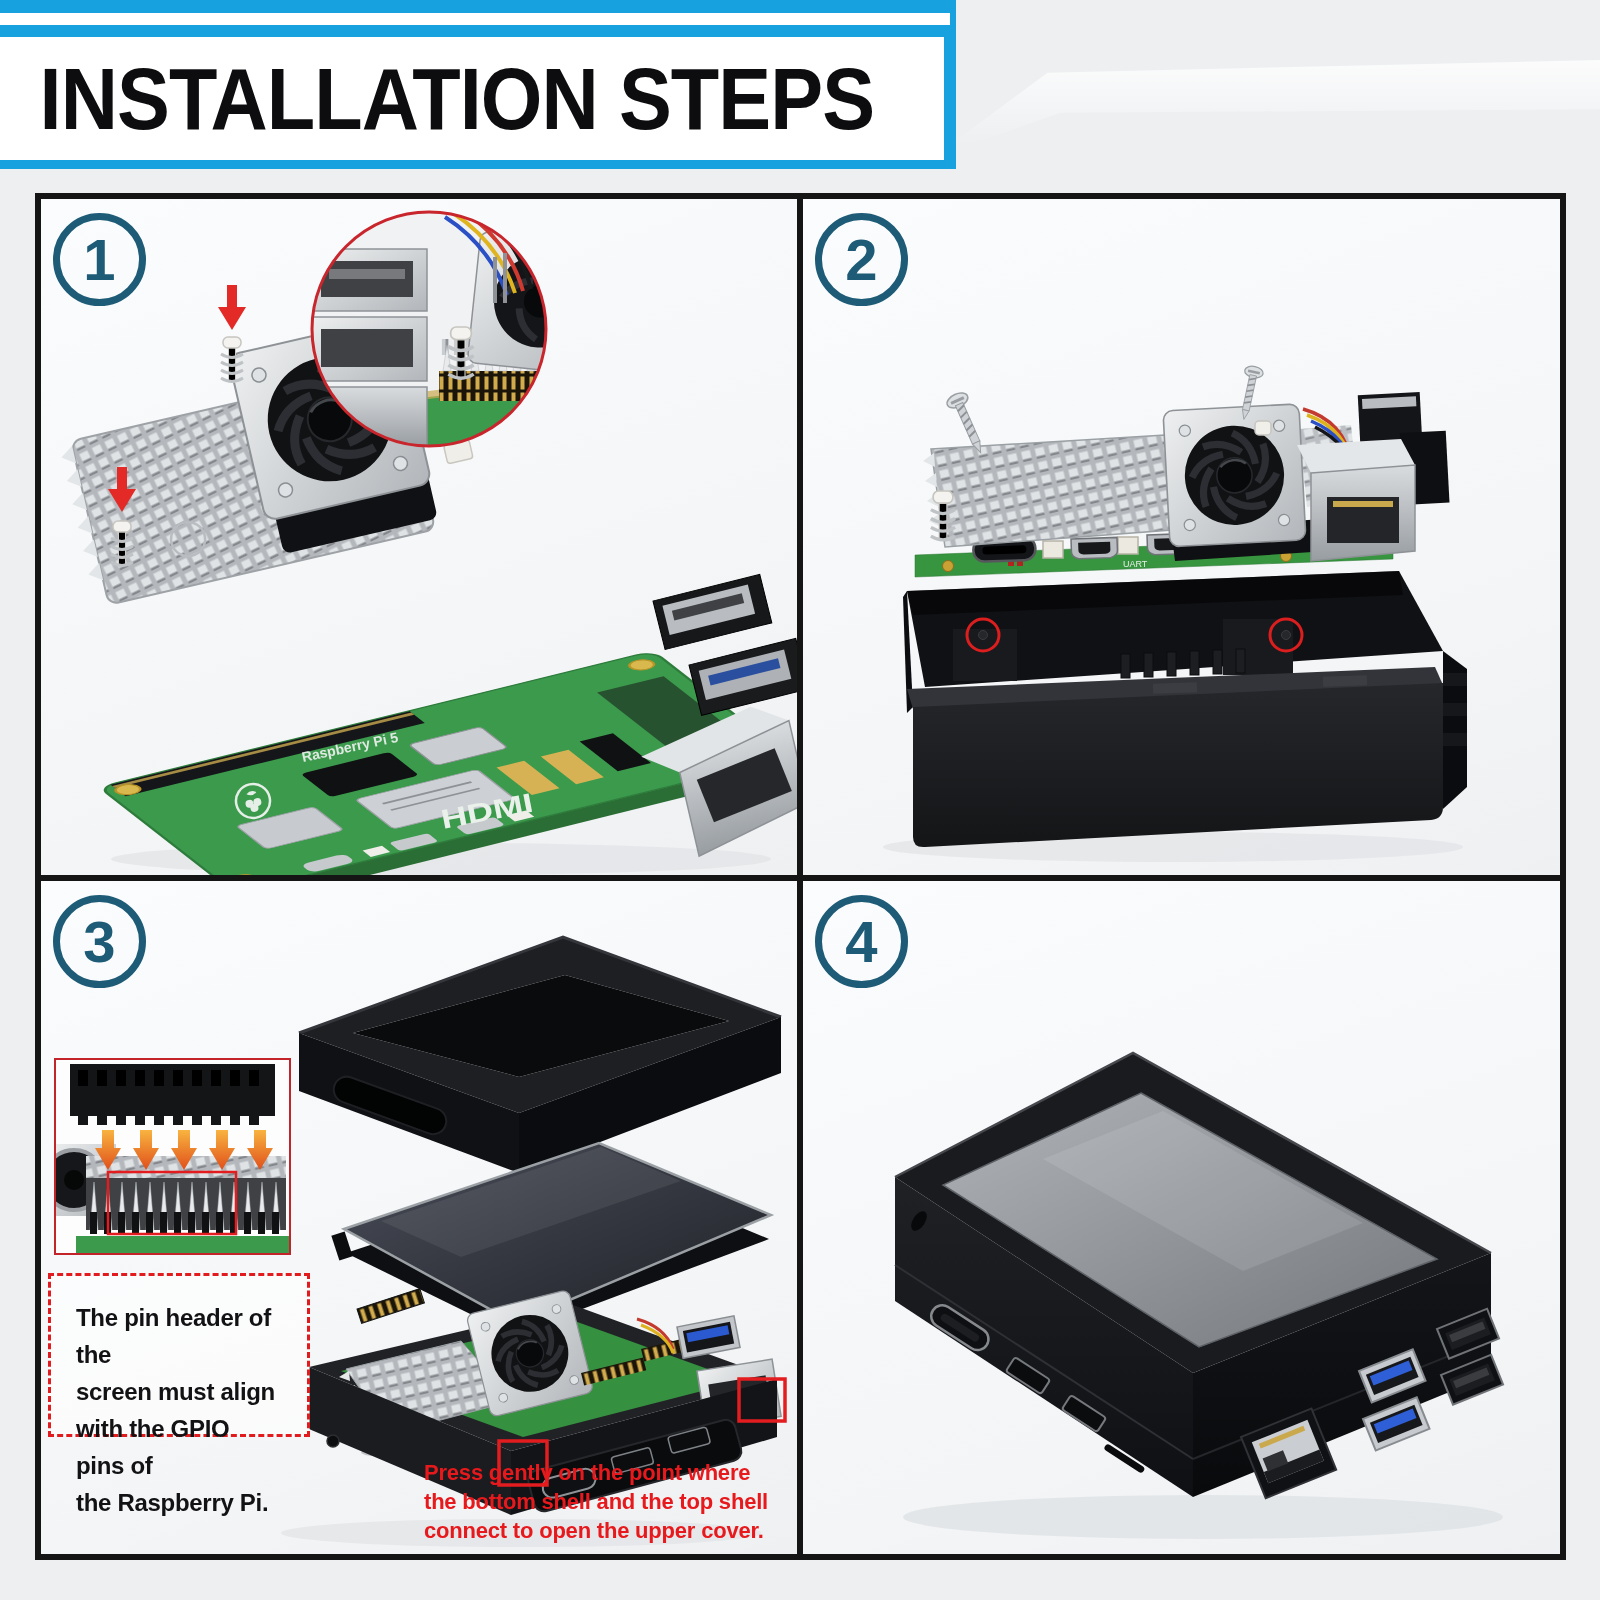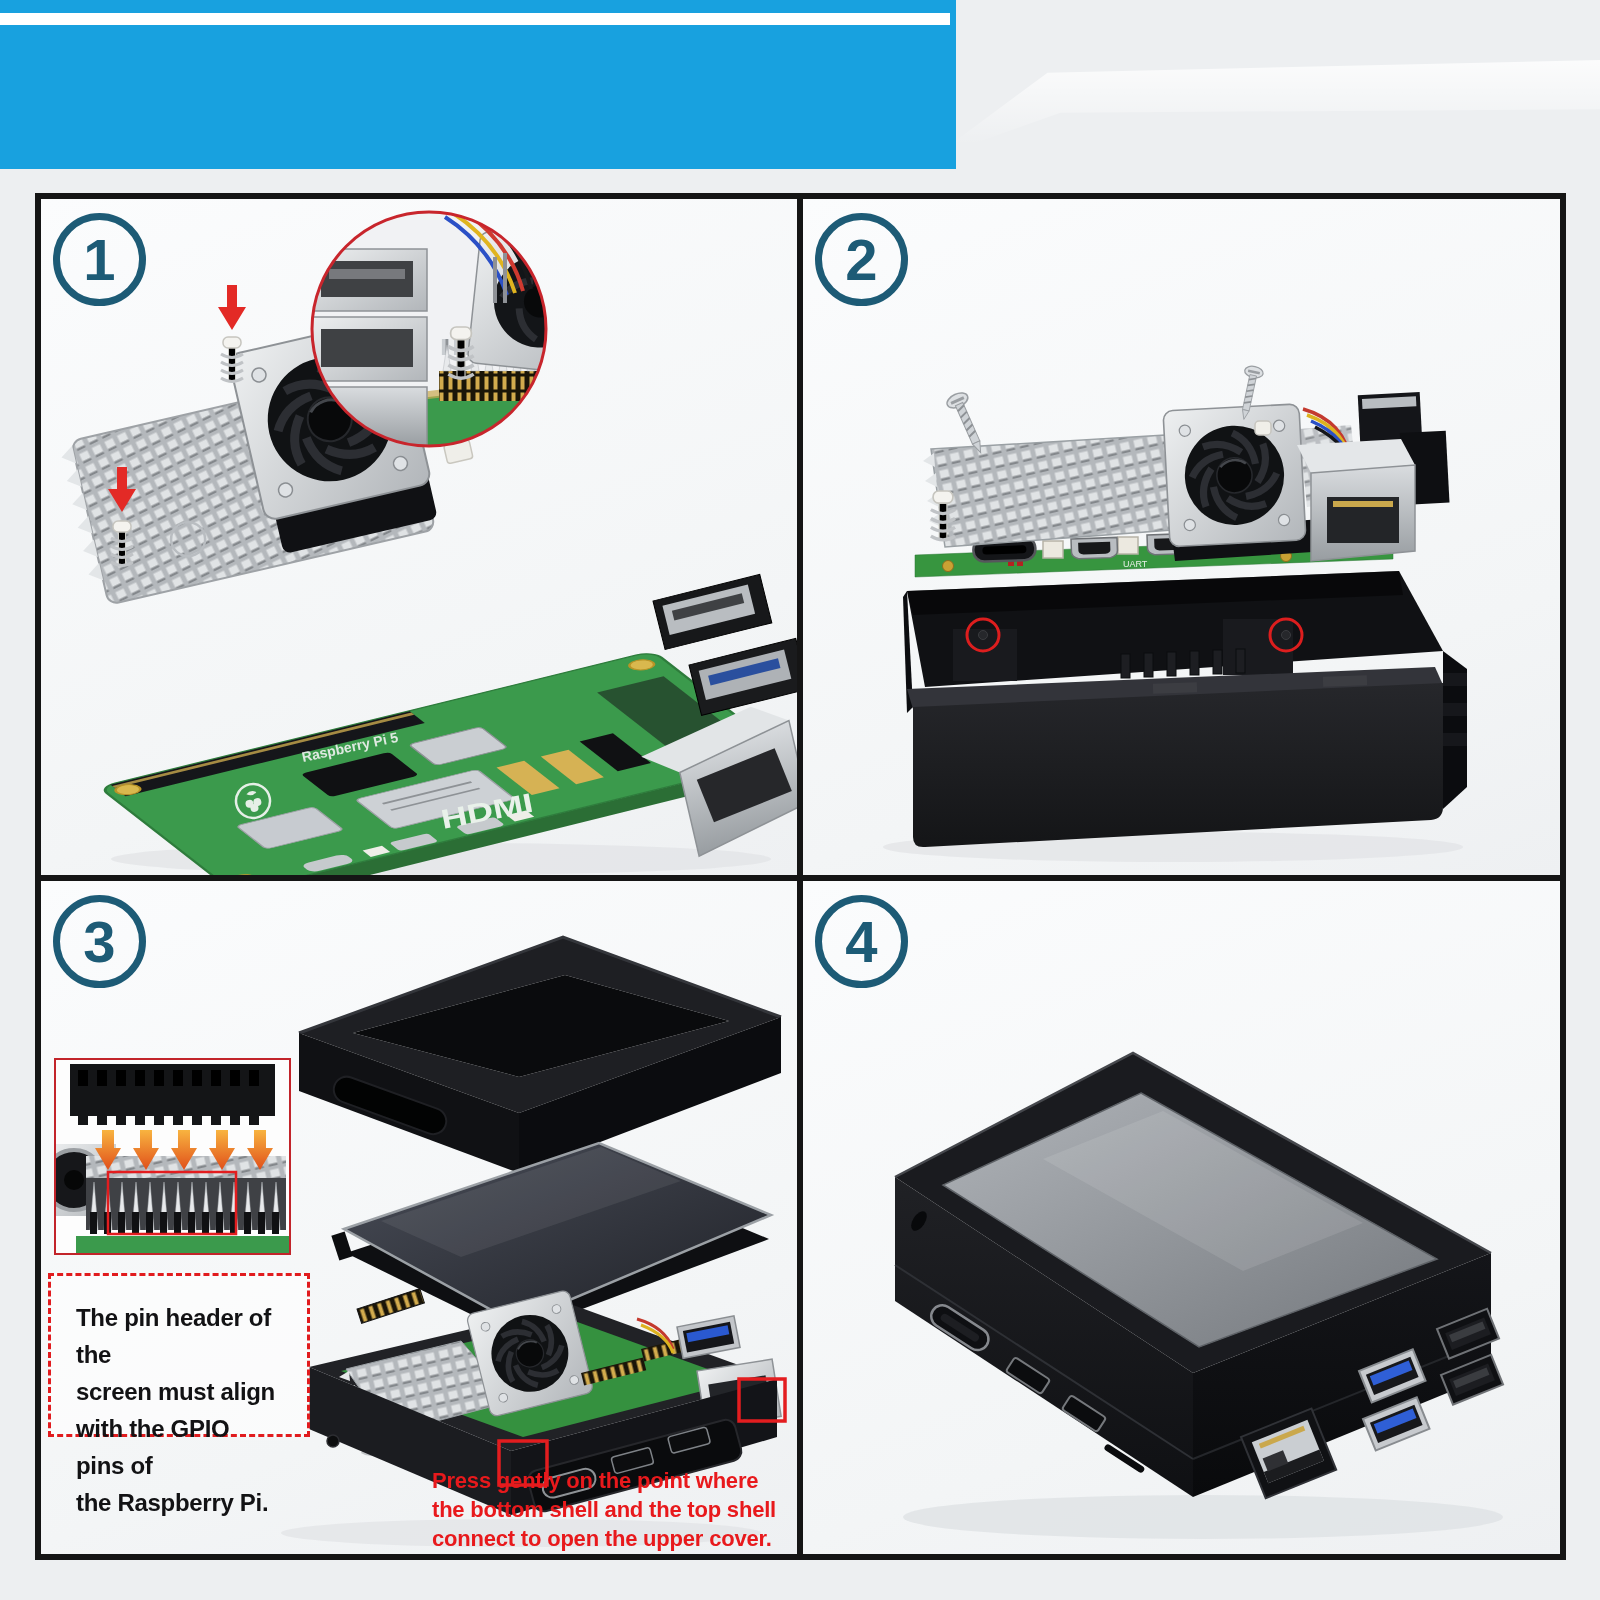--- a/index.html
+++ b/index.html
@@ -32,21 +32,21 @@
       border-radius:50%;background:transparent;display:flex;align-items:center;justify-content:center;}
   .badge span{font-size:58px;font-weight:bold;color:#1d5b76;line-height:1;}
   
   .inset-box{position:absolute;left:13px;top:177px;width:237px;height:197px;background:#fdfdfd;
       border:2px solid #c2242a;}
   .note-box{position:absolute;left:7px;top:392px;width:262px;height:164px;border:3px dashed #e11b1e;
       padding:6px 8px;background:rgba(255,255,255,.6);}
   .note-box p{margin:17px;font-size:24px;font-weight:bold;line-height:37px;color:#121214;
       white-space:pre-line;letter-spacing:-.3px;}
   .caption{position:absolute;left:383px;top:577px;width:380px;}
-  .caption p{margin:8px;font-size:22px;font-weight:bold;line-height:29px;color:#e8191c;
+  .caption p{margin:0;font-size:22px;font-weight:bold;line-height:29px;color:#e8191c;
       white-space:pre-line;letter-spacing:-.2px;}
 </style>
 </head>
 <body>
 
 <div id="page">
 
   <svg width="0" height="0" style="position:absolute" aria-hidden="true">
     <defs>
       <linearGradient id="gSilver" x1="0" y1="0" x2="1" y2="1">
@@ -153,20 +153,23 @@
         <path d="M-6,0 h12 v18 h7 L0,40 l-13,-22 h7 z" fill="url(#gOrange)"></path>
       </g>
     </defs>
   </svg>
 
   <div class="deco-band"></div>
 
   <div id="banner">
     <div class="cyanbg" style="background:#18a1df"></div>
     <div class="gapstrip"></div>
+    <div class="titlebox">
+      <h1>INSTALLATION STEPS</h1>
+    </div>
   </div>
 
   <div id="grid">
 
     <div class="panel" id="panel1">
       <svg class="photo" width="756" height="676" viewBox="0 0 756 676">
 
         <ellipse cx="400" cy="660" rx="330" ry="16" fill="#e1e3e6" opacity=".7"></ellipse>
 
         <g>

